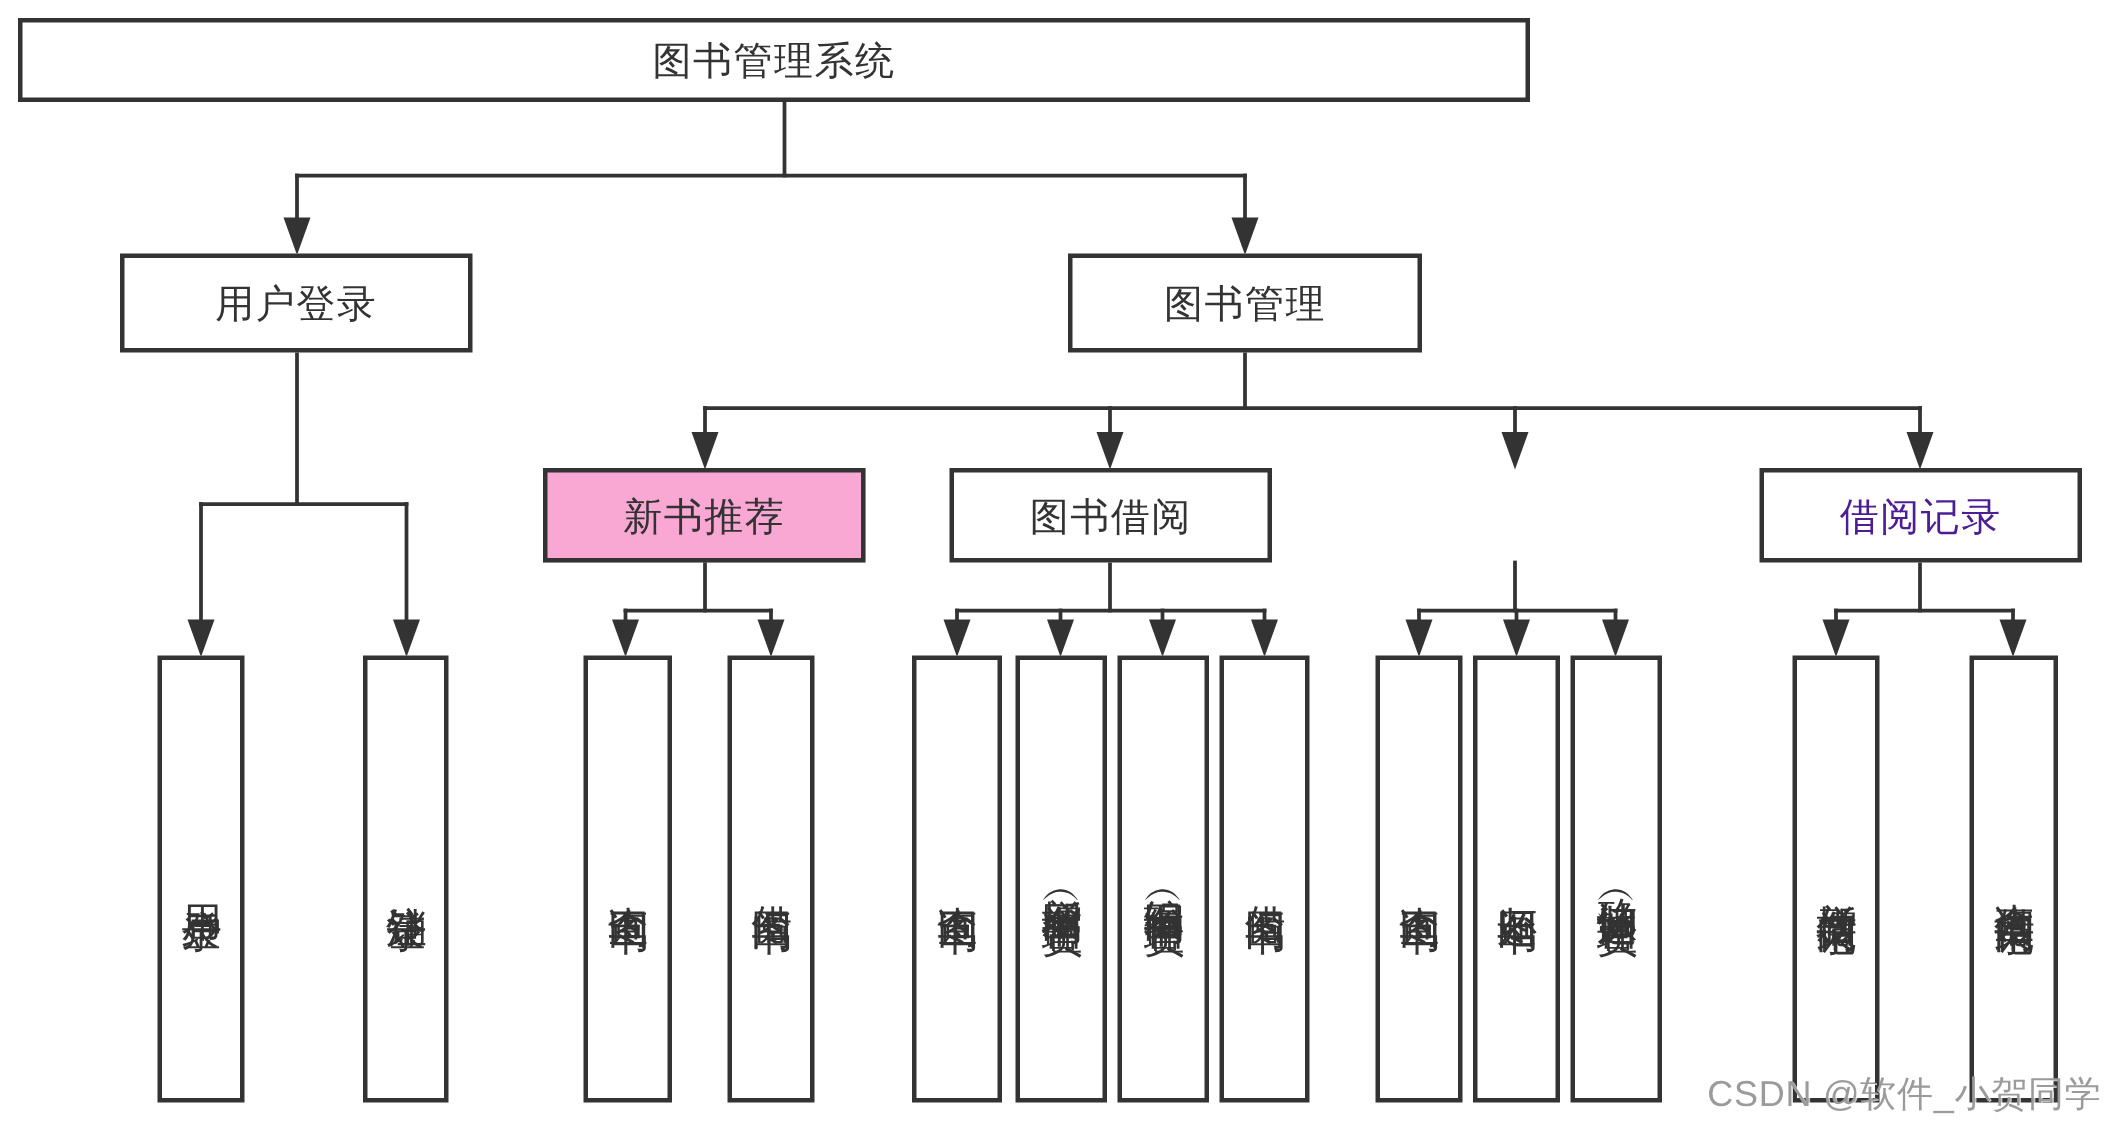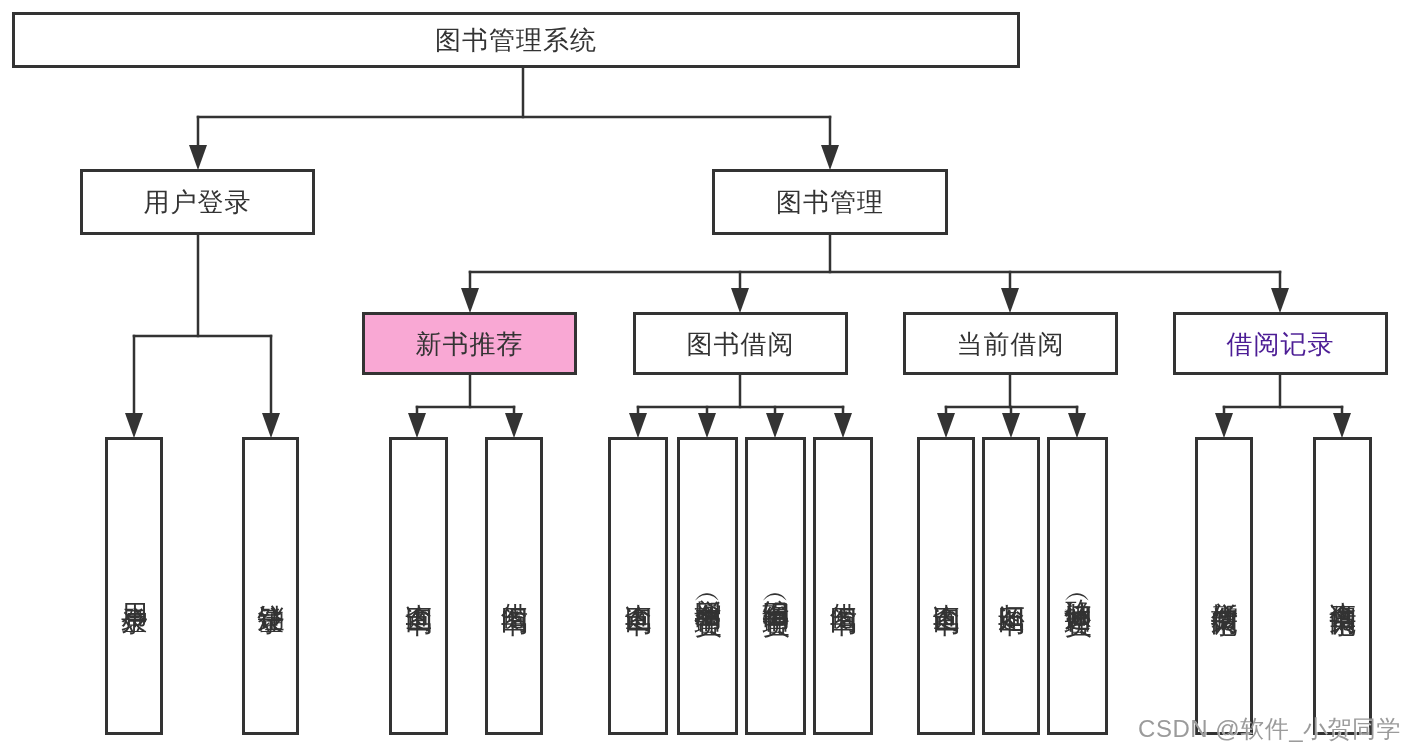--- a/index.html
+++ b/index.html
@@ -134,23 +134,20 @@
       </div>
       <div class="node node-h" style="left: 712px; top: 169px; width: 236px; height: 66px; border-color: rgb(51, 51, 51); background: rgb(255, 255, 255);">
         <span class="node-label" style="color: rgb(51, 51, 51);">图书管理</span>
       </div>
       <div class="node node-h" style="left: 362px; top: 312px; width: 215px; height: 63px; border-color: rgb(51, 51, 51); background: #f9a8d4;">
         <span class="node-label" style="color: rgb(51, 51, 51);">新书推荐</span>
       </div>
       <div class="node node-h" style="left: 633px; top: 312px; width: 215px; height: 63px; border-color: rgb(51, 51, 51); background: rgb(255, 255, 255);">
         <span class="node-label" style="color: rgb(51, 51, 51);">图书借阅</span>
       </div>
-      <div class="node node-h" style="left: 903px; top: 312px; width: 215px; height: 63px; border-color: rgb(51, 51, 51); background: rgb(255, 255, 255);">
-        <span class="node-label" style="color: rgb(51, 51, 51);">当前借阅</span>
-      </div>
       <div class="node node-h" style="left: 1173px; top: 312px; width: 215px; height: 63px; border-color: rgb(51, 51, 51); background: rgb(255, 255, 255);">
         <span class="node-label" style="color: #4c1d95;">借阅记录</span>
       </div>
       <div class="node node-v" style="left: 105px; top: 437px; width: 58px; height: 298px; border-color: rgb(51, 51, 51); background: rgb(255, 255, 255);">
         <span class="node-label" style="color: rgb(51, 51, 51);">用户登录</span>
       </div>
       <div class="node node-v" style="left: 242px; top: 437px; width: 57px; height: 298px; border-color: rgb(51, 51, 51); background: rgb(255, 255, 255);">
         <span class="node-label" style="color: rgb(51, 51, 51);">注销登录</span>
       </div>
       <div class="node node-v" style="left: 389px; top: 437px; width: 59px; height: 298px; border-color: rgb(51, 51, 51); background: rgb(255, 255, 255);">

